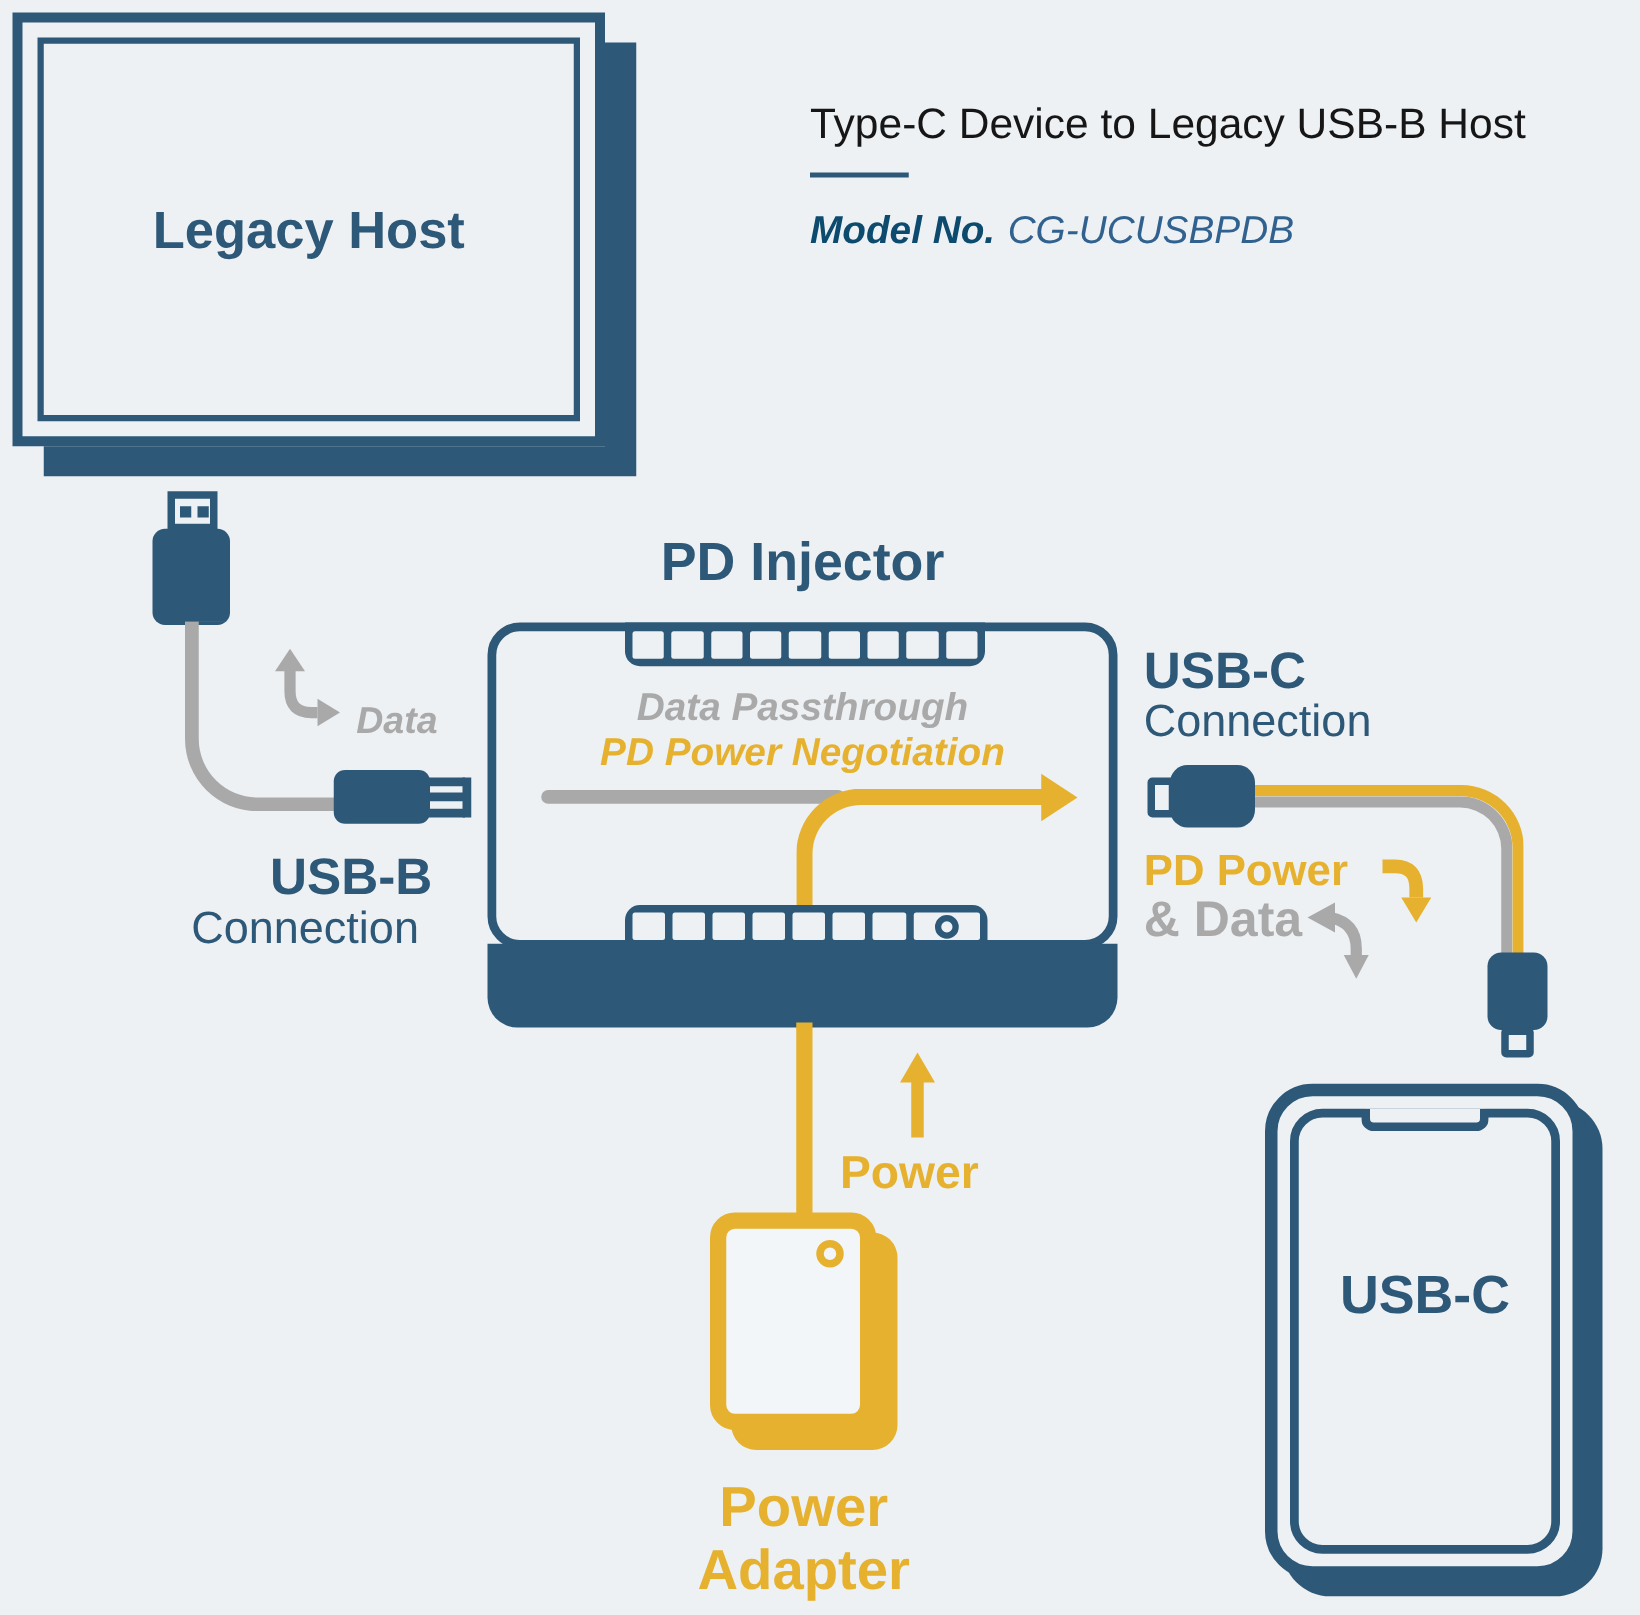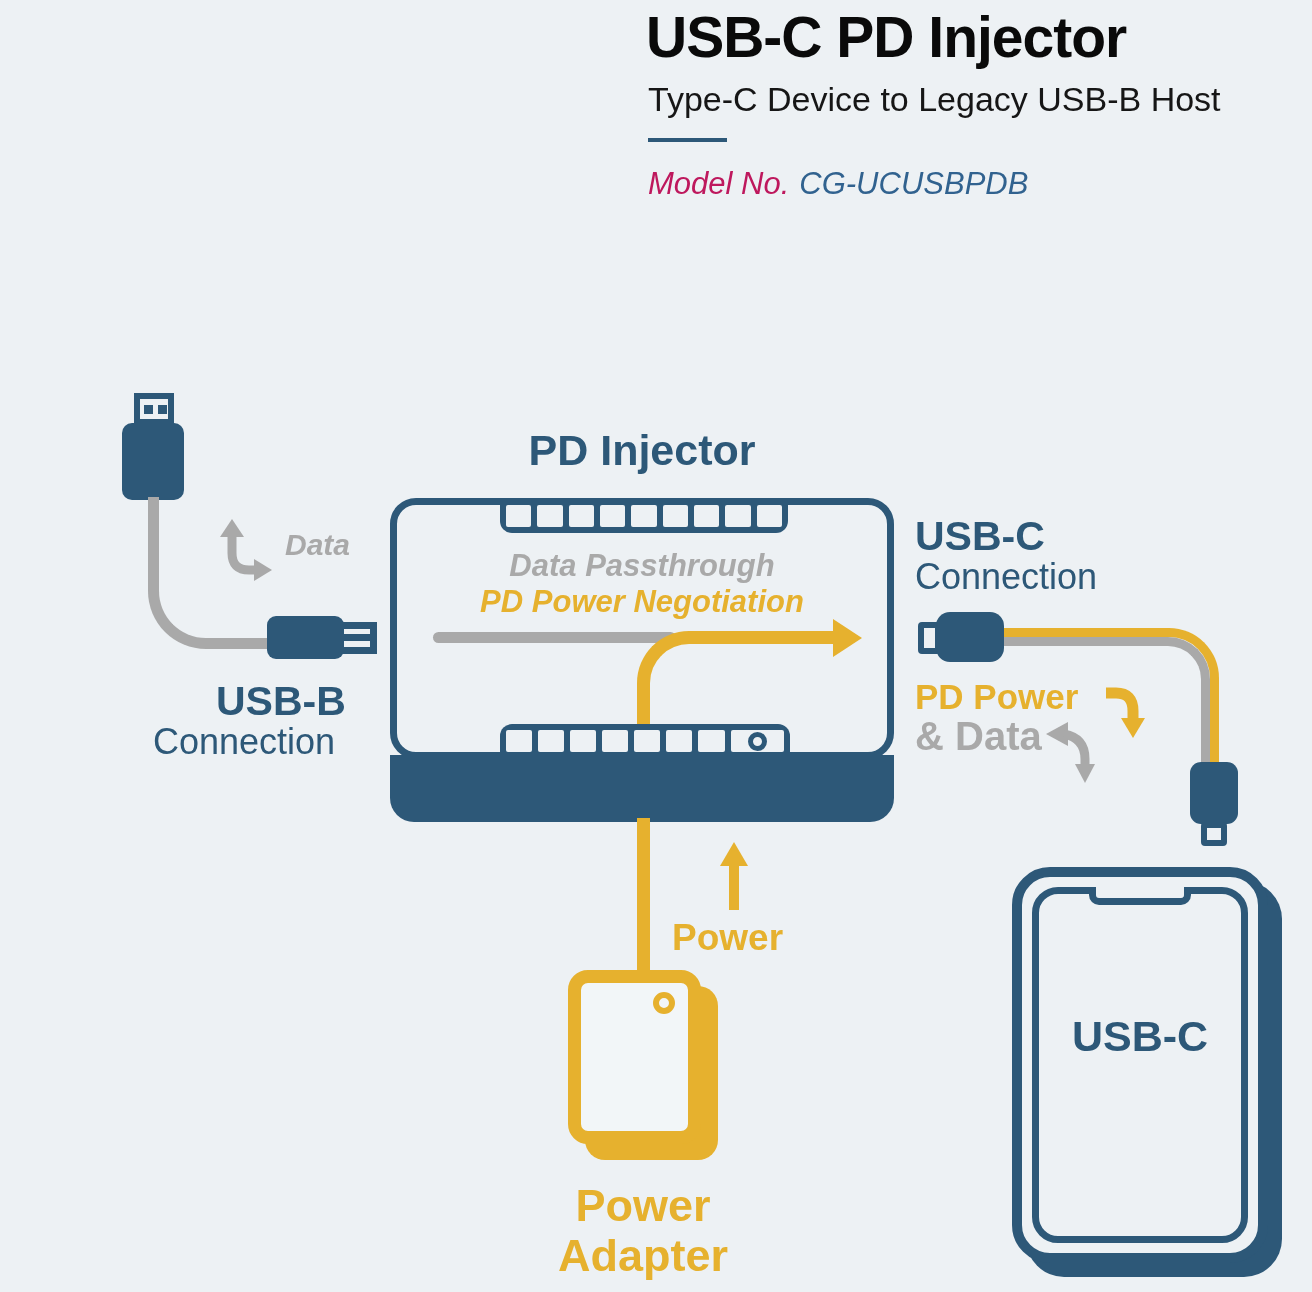--- a/index.html
+++ b/index.html
@@ -11,21 +11,21 @@
   html,body{margin:0;padding:0;background:var(--bg);}
   .canvas{position:relative;width:1312px;height:1292px;background:var(--bg);overflow:hidden;
           font-family:"Liberation Sans","DejaVu Sans",sans-serif;}
   .abs{position:absolute;box-sizing:border-box;}
 
   
   .hdr-title{left:646px;top:4px;font-size:57px;font-weight:700;color:#0a0a0a;letter-spacing:-1px;}
   .hdr-sub{left:648px;top:80px;font-size:34px;color:#161616;}
   .hdr-divider{left:648px;top:138px;width:79px;height:4px;background:var(--navy);}
   .hdr-model{left:648px;top:166px;font-size:31px;font-style:italic;white-space:nowrap;}
-  .model-label{font-weight:400;color:#be185d;}
+  .model-label{font-weight:700;color:#0c4a6e;}
   .model-value{color:#31628f;margin-left:10px;}
 
   
   .monitor{left:10px;top:10px;width:474px;height:347px;border:8px solid var(--navy);
            background:var(--bg);box-shadow:25px 24px 0 var(--navy);}
   .monitor-screen{position:absolute;inset:12px;border:5px solid var(--navy);
            display:flex;align-items:center;justify-content:center;}
   .monitor-label{font-size:42px;font-weight:700;color:var(--navy);}
 
   
@@ -37,21 +37,21 @@
            border-bottom:11px solid var(--gray);border-bottom-left-radius:58px;}
 
   
   .usbb-body{left:267px;top:616px;width:77px;height:43px;background:var(--navy);border-radius:9px;}
   .usbb-pins{left:341px;top:622px;width:36px;height:32px;}
   .usbb-pins .bar{position:absolute;left:0;width:31px;height:7px;background:var(--navy);}
   .usbb-pins .b1{top:0;} .usbb-pins .b2{top:12px;} .usbb-pins .b3{top:25px;}
   .usbb-pins .cap{position:absolute;right:0;top:0;width:7px;height:32px;background:var(--navy);}
   .usbb-title{left:216px;top:678px;font-size:41px;font-weight:700;color:var(--navy);}
   .usbb-sub{left:153px;top:721px;font-size:36px;color:var(--navy);}
-  .data-label{left:285px;top:528px;font-size:30px;font-weight:700;font-style:italic;color:var(--gray);}
+  .data-label{left:285px;top:560px;font-size:30px;font-weight:700;font-style:italic;color:var(--gray);}
 
   
   .inj-title{left:390px;top:426px;width:504px;text-align:center;font-size:43px;font-weight:700;color:var(--navy);}
   .inj-box{left:390px;top:498px;width:504px;height:261px;border:7px solid var(--navy);
            border-radius:26px;background:var(--bg);}
   .inj-base{left:390px;top:755px;width:504px;height:67px;background:var(--navy);border-radius:0 0 24px 24px;}
   .strip{background:var(--navy);display:flex;gap:6px;}
   .strip-top{left:500px;top:498px;width:288px;height:35px;border-radius:0 0 12px 12px;padding:7px 6px 6px;}
   .strip-bottom{left:500px;top:724px;width:290px;height:34px;border-radius:12px 12px 0 0;padding:6px;}
   .strip .cell{flex:1;background:var(--bg);border-radius:2px;}
@@ -104,27 +104,31 @@
   .adapter-hole{position:absolute;top:9px;right:13px;width:10px;height:10px;
          border:6px solid var(--yellow);border-radius:50%;}
   .adapter-labels{left:500px;top:1181px;width:286px;text-align:center;color:var(--yellow);
          font-weight:700;font-size:45px;line-height:50px;}
 </style>
 </head>
 <body>
 
 <div class="canvas">
 
-  <div class="abs hdr-title">USB-C PD Injector</div>
   <div class="abs hdr-sub">Type-C Device to Legacy USB-B Host</div>
   <div class="abs hdr-divider"></div>
   <div class="abs hdr-model">
     <span class="model-label">Model No.</span><span class="model-value">CG-UCUSBPDB</span>
   </div>
 
+  <div class="abs monitor">
+    <div class="monitor-screen">
+      <div class="monitor-label">Legacy Host</div>
+    </div>
+  </div>
 
   <div class="abs usba-metal">
     <span class="pin p1"></span>
     <span class="pin p2"></span>
   </div>
   <div class="abs usba-body"></div>
   <div class="abs cable-a"></div>
 
   <svg class="abs" style="left:210px;top:517px" width="64" height="64" viewBox="0 0 64 64">
     <polygon points="22,2 10,20 34,20" fill="#a9a9a9"></polygon>

